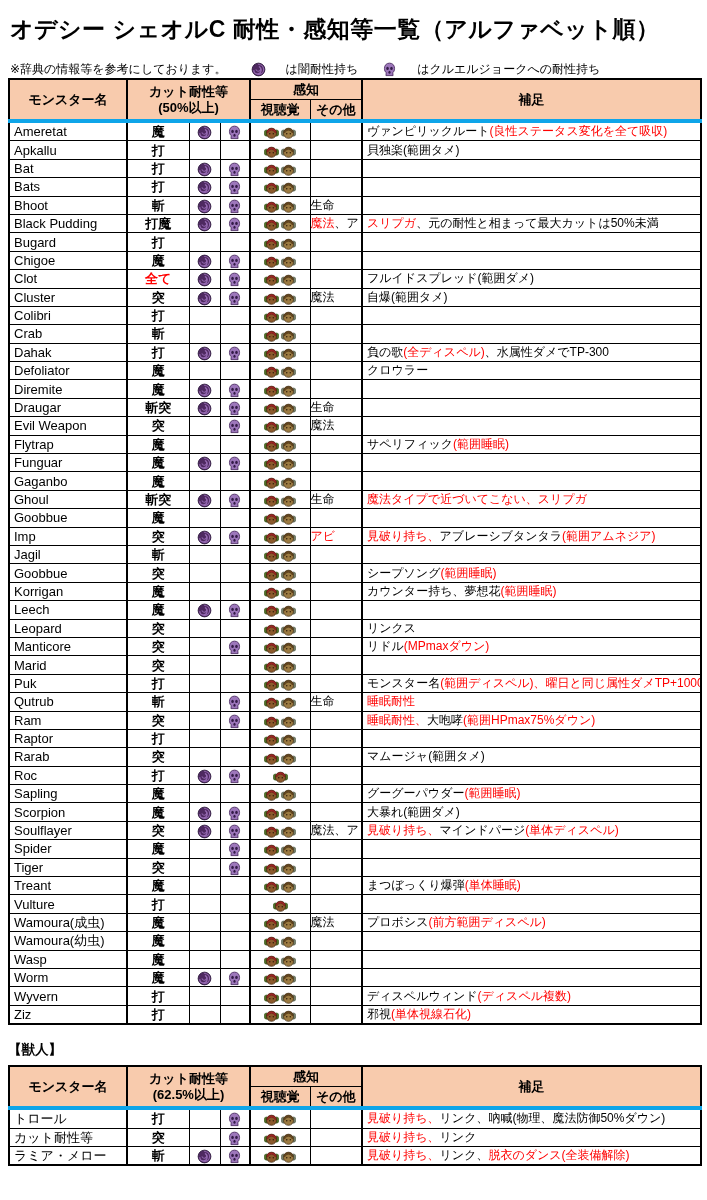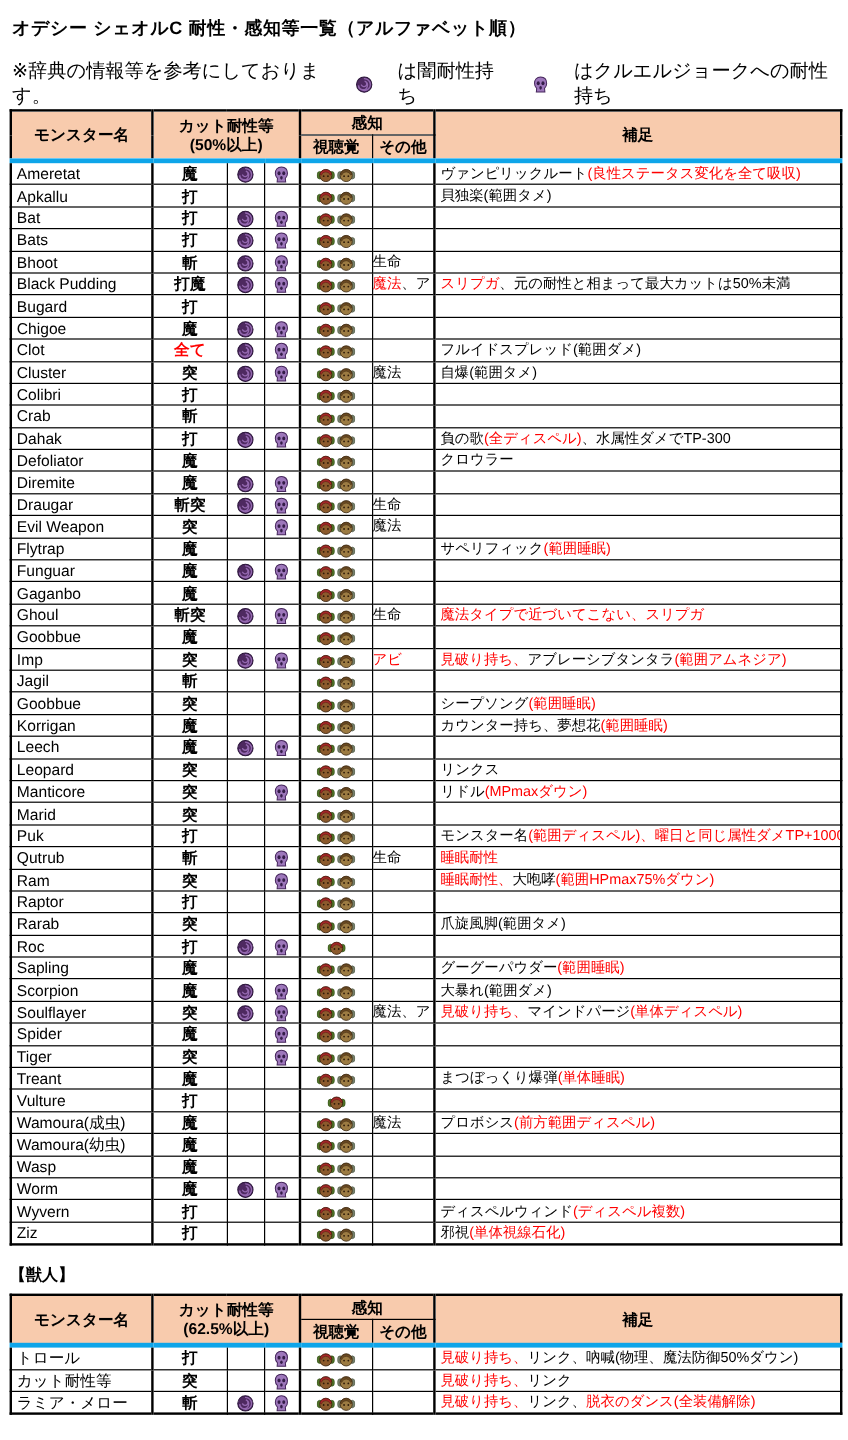--- a/index.html
+++ b/index.html
@@ -1,20 +1,20 @@
 <!DOCTYPE html>
 <html><head>
 <meta charset="utf-8">
 <style>
   html,body{margin:0;padding:0;background:#fff;}
   body{width:707px;height:1200px;overflow:hidden;color:#000;
        font-family:"Liberation Sans","DejaVu Sans",sans-serif;}
   .page{padding:6px 7px 0 8px;}
-  .title{font-size:15px;font-weight:bold;margin:8px 0 0 2px;letter-spacing:.5px;}
-  .legend{font-size:16px;margin:16px 0 0 2px;display:flex;align-items:center;gap:17px;}
+  .title{font-size:23px;font-weight:bold;margin:8px 0 0 2px;letter-spacing:.5px;}
+  .legend{font-size:12px;margin:16px 0 0 2px;display:flex;align-items:center;gap:17px;}
   .legend .lic{display:inline-flex;margin:0 3px 0 7px;}
   .sec-head{font-size:13.5px;font-weight:bold;margin:16px 0 6px 0;}
   table{border-collapse:collapse;table-layout:fixed;width:692px;border:2px solid #000;}
   th,td{border:1px solid #000;padding:0;overflow:hidden;white-space:nowrap;}
   thead th{background:#f8cbad;font-size:13px;font-weight:bold;height:19px;line-height:19px;text-align:center;}
   thead th.c-cut{line-height:16px;}
   tbody td{height:17.4px;font-size:13px;line-height:17px;}
   tbody tr:first-child td{border-top:4px solid #0ea5e9;}
   .gl{border-left:2px solid #000 !important;}
   td.name{padding-left:4px;text-align:left;}
@@ -1015,21 +1015,21 @@
     <circle cx="9.9" cy="9.4" r="0.8" fill="#2e1a08"></circle>
   </svg><svg width="15" height="15" viewBox="0 0 16 16">
     <ellipse cx="2.6" cy="8.6" rx="2.4" ry="3.4" fill="#75806b" stroke="#49523f" stroke-width="0.5"></ellipse>
     <ellipse cx="13.4" cy="8.6" rx="2.4" ry="3.4" fill="#75806b" stroke="#49523f" stroke-width="0.5"></ellipse>
     <circle cx="8" cy="8.8" r="5.4" fill="#9c7b42" stroke="#46321a" stroke-width="0.8"></circle>
     <path d="M2.9 7.6 A5.3 5.3 0 0 1 13.1 7.6 L12 8.5 A4.2 4.2 0 0 0 4 8.5 Z" fill="#6b4a22" stroke="#3c2810" stroke-width="0.5"></path>
     <circle cx="6.1" cy="9.4" r="0.8" fill="#2e1a08"></circle>
     <circle cx="9.9" cy="9.4" r="0.8" fill="#2e1a08"></circle>
   </svg></td>
           <td class="other"></td>
-          <td class="note gl"><span>爪旋風脚(範囲タメ)</span></td>
+          <td class="note gl"><span>マムージャ(範囲タメ)</span></td>
         </tr>
         <tr>
           <td class="name">Roc</td>
           <td class="cut gl">打</td>
           <td class="ico"><svg width="15" height="15" viewBox="0 0 16 16">
     <circle cx="8" cy="8" r="6.8" fill="#4e2960" stroke="#2a143a" stroke-width="0.9"></circle>
     <path d="M8.2 2.7 A5.3 5.3 0 1 1 2.9 8.7 A4.0 4.0 0 1 0 8.4 4.9 A2.5 2.5 0 1 1 5.5 8.4" fill="none" stroke="#9468b0" stroke-width="1.2" stroke-linecap="round"></path>
   </svg></td>
           <td class="ico"><svg width="15" height="15" viewBox="0 0 16 16">
     <path d="M8 1.2 C4.6 1.2 2.6 3.6 2.6 6.9 C2.6 9 3.4 10.5 4.5 11.4 L4.2 14.5 L11.8 14.5 L11.5 11.4 C12.6 10.5 13.4 9 13.4 6.9 C13.4 3.6 11.4 1.2 8 1.2 Z" fill="#9d77bb" stroke="#46265c" stroke-width="0.9"></path>

